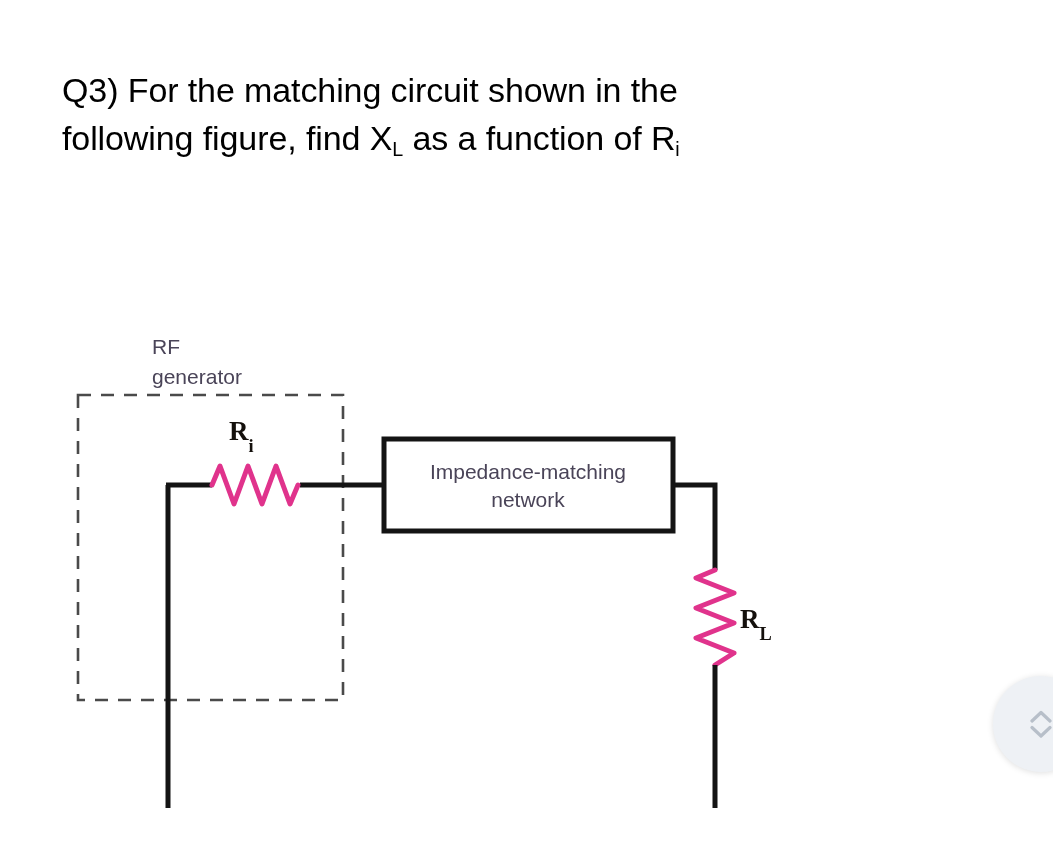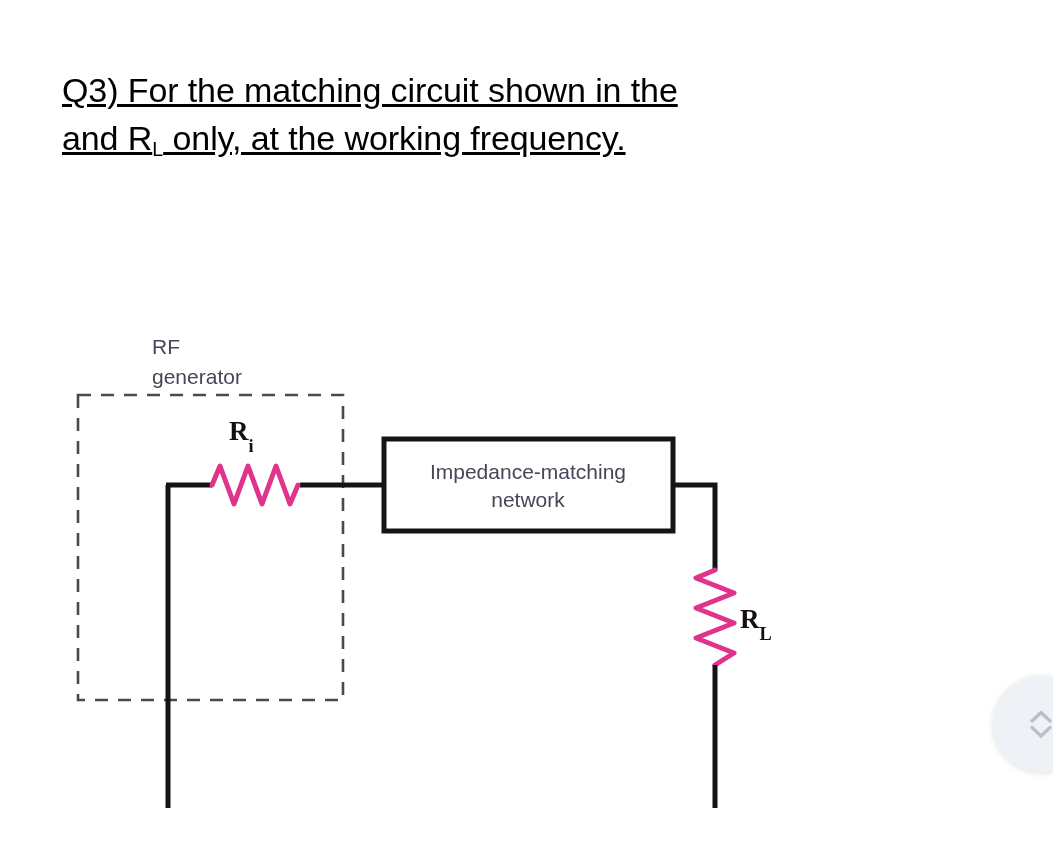--- a/index.html
+++ b/index.html
@@ -20,21 +20,20 @@
   #question-text {
     position: absolute;
     left: 62px;
     top: 66px;
     width: 900px;
     font-size: 34px;
     line-height: 1.42;
     color: #000000;
     font-family: "Liberation Sans", sans-serif;
     letter-spacing: -0.1px;
-    text-decoration: underline;
   }
   #question-text .ln { display: block; white-space: nowrap; }
   #question-text sub {
     font-size: 0.58em;
     vertical-align: baseline;
     position: relative;
     top: 0.30em;
     letter-spacing: 0;
   }
 
@@ -85,21 +84,21 @@
     justify-content: center;
     gap: 2px;
   }
   #scroll-button svg { display: block; }
 </style>
 </head>
 <body>
 
 <div id="question-text">
   <span class="ln"><span>Q3) For the matching circuit shown in the</span></span>
-  <span class="ln"><span>and R</span><sub>L</sub><span> only, at the working frequency.</span></span>
+  <span class="ln"><span>following figure, find X</span><sub>L</sub><span> as a function of R</span><sub>i</sub></span>
 </div>
 
 <div id="circuit-figure">
   <svg id="circuit-svg" width="900" height="500" viewBox="0 0 900 500" xmlns="http://www.w3.org/2000/svg">
 
     <rect x="78" y="87" width="265" height="305" fill="none" stroke="#4a4a4a" stroke-width="2.6" stroke-dasharray="13 10" stroke-linecap="butt"></rect>
 
     <text class="rf-label" x="152" y="46">RF</text>
     <text class="rf-label" x="152" y="76">generator</text>
 

